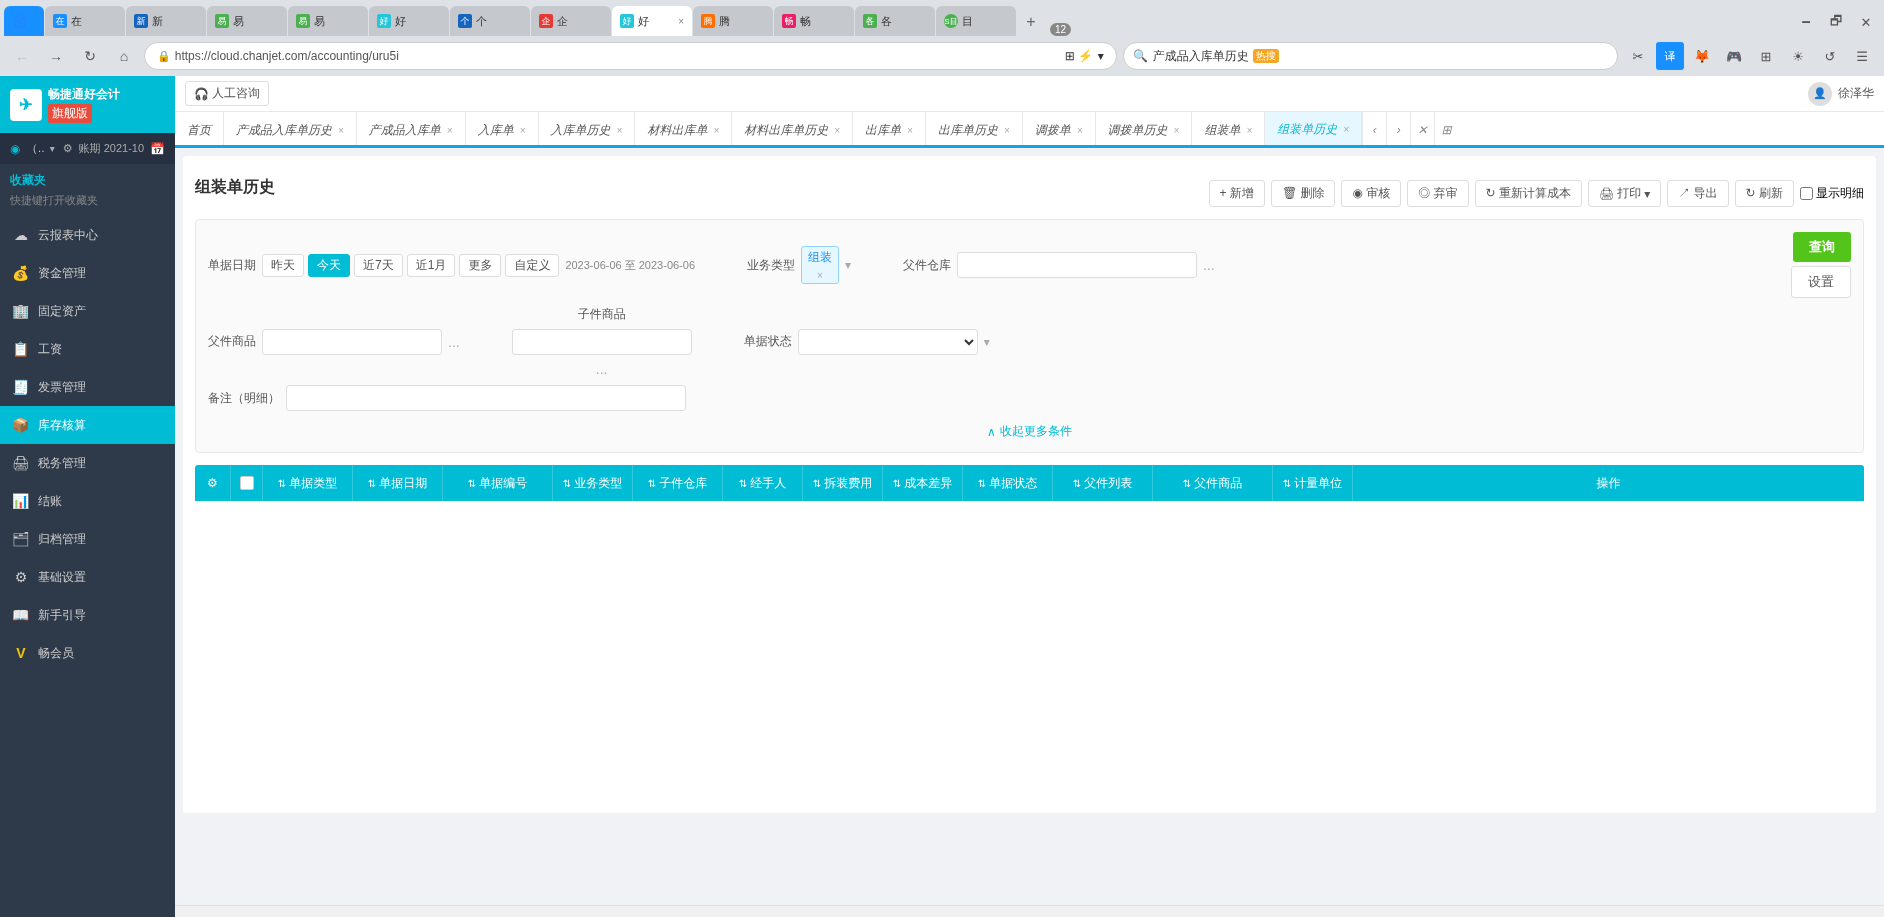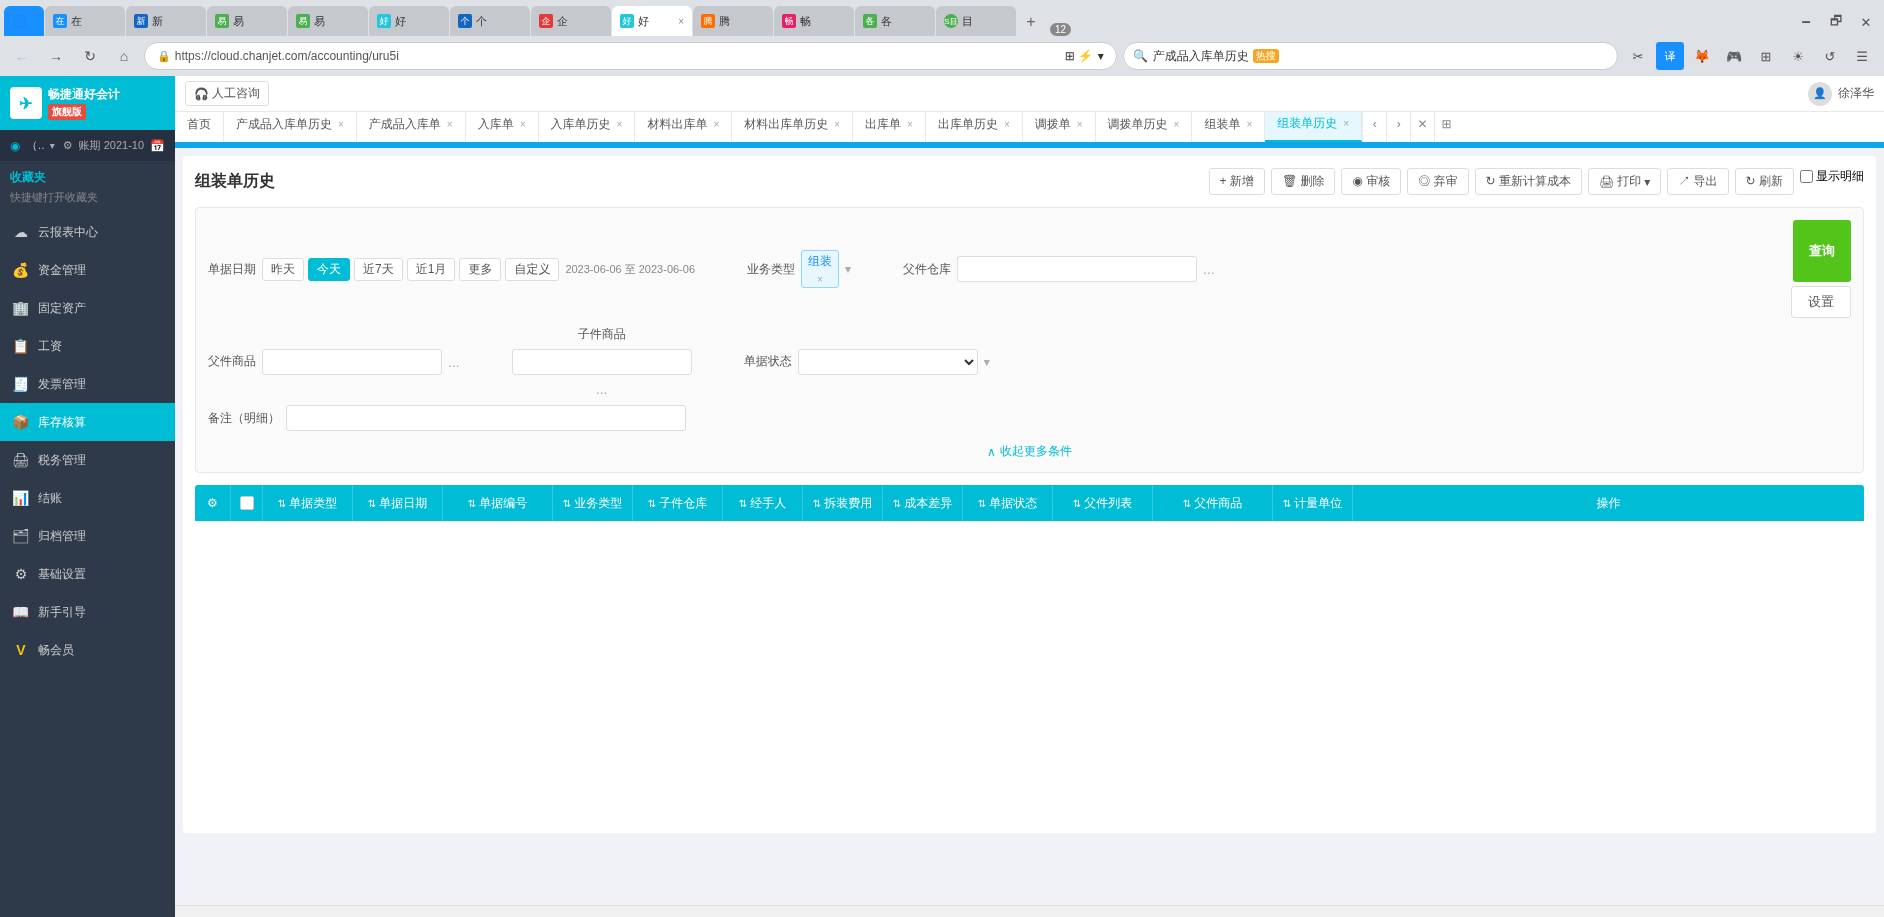--- a/index.html
+++ b/index.html
@@ -49,35 +49,35 @@
     
     .main-content { flex: 1; display: flex; flex-direction: column; overflow: hidden; background: #f0f2f5; }
 
     
     .top-header { background: #fff; padding: 4px 10px; display: flex; align-items: center; gap: 8px; border-bottom: 1px solid #e8e8e8; height: 36px; }
     .header-btn { padding: 3px 8px; border: 1px solid #ddd; border-radius: 3px; cursor: pointer; font-size: 12px; color: #555; background: #fff; display: flex; align-items: center; gap: 3px; }
     .header-user { margin-left: auto; display: flex; align-items: center; gap: 6px; color: #555; font-size: 12px; }
     .header-avatar { width: 24px; height: 24px; border-radius: 50%; background: #ddd; display: flex; align-items: center; justify-content: center; font-size: 11px; color: #666; }
 
     
-    .page-tabs { background: #fff; display: flex; align-items: flex-end; border-bottom: 6px solid #0ea5e9; height: 36px; overflow-x: auto; white-space: nowrap; }
+    .page-tabs { background: #fff; display: flex; align-items: flex-start; border-bottom: 3px solid #0ea5e9; height: 36px; overflow-x: auto; white-space: nowrap; font-style: italic; }
     .page-tabs::-webkit-scrollbar { height: 0; }
     .page-tab { display: inline-flex; align-items: center; padding: 0 12px; height: 36px; cursor: pointer; font-size: 12px; color: #555; border-right: 1px solid #e8e8e8; gap: 4px; flex-shrink: 0; }
     .page-tab.active { background: #e6f7ff; color: #00bcd4; border-bottom: 2px solid #00bcd4; }
     .page-tab .tab-x { color: #aaa; font-size: 10px; cursor: pointer; margin-left: 2px; }
     .tab-scroll-btn { width: 24px; height: 36px; display: flex; align-items: center; justify-content: center; cursor: pointer; color: #888; background: #fff; border-left: 1px solid #e8e8e8; flex-shrink: 0; }
 
     
     .content-area { flex: 1; overflow: auto; padding: 0; background: #f0f2f5; }
     .content-inner { background: #fff; margin: 8px; border-radius: 4px; padding: 12px; }
 
     
     .page-title-bar { display: flex; align-items: center; justify-content: space-between; margin-bottom: 12px; }
     .page-title { font-size: 16px; font-weight: bold; color: #333; }
-    .action-buttons { display: flex; align-items: flex-start; gap: 6px; }
+    .action-buttons { display: flex; align-items: center; gap: 6px; margin-top: 12px; }
     .action-btn { display: flex; align-items: center; gap: 3px; padding: 4px 10px; border: 1px solid #ddd; border-radius: 3px; cursor: pointer; font-size: 12px; color: #555; background: #fff; }
 
     
     .filter-area { border: 1px solid #e8e8e8; border-radius: 4px; padding: 12px; margin-bottom: 12px; background: #fafafa; }
     .filter-row { display: flex; align-items: center; gap: 12px; margin-bottom: 8px; flex-wrap: wrap; }
     .filter-label { color: #555; font-size: 12px; white-space: nowrap; }
     .filter-date-btns { display: flex; gap: 4px; align-items: center; }
     .filter-date-btn { padding: 2px 8px; border: 1px solid #ddd; border-radius: 3px; cursor: pointer; font-size: 12px; color: #555; background: #fff; }
     .filter-date-btn.active { background: #00bcd4; color: #fff; border-color: #00bcd4; }
     .filter-date-range { font-size: 11px; color: #888; }
@@ -104,21 +104,21 @@
     .th-cost-diff { width: 80px; }
     .th-bill-status { width: 90px; }
     .th-parent-list { width: 100px; }
     .th-parent-goods { width: 120px; }
     .th-unit { width: 80px; }
     .th-ops { flex: 1; }
 
     .empty-area { height: 300px; display: flex; align-items: center; justify-content: center; color: #ccc; font-size: 14px; }
 
     
-    .query-btn { background: #52c41a; color: #fff; border: none; border-radius: 3px; padding: 22px 16px; cursor: pointer; font-size: 13px; font-weight: bold; }
+    .query-btn { background: #52c41a; color: #fff; border: none; border-radius: 3px; padding: 6px 16px; cursor: pointer; font-size: 13px; font-weight: bold; }
     .settings-btn { background: #fff; color: #555; border: 1px solid #ddd; border-radius: 3px; padding: 6px 16px; cursor: pointer; font-size: 13px; }
 
     .filter-right-btns { display: flex; flex-direction: column; gap: 4px; align-items: flex-end; margin-left: auto; }
 
     
     .bottom-scrollbar { height: 12px; background: #f0f0f0; border-top: 1px solid #e0e0e0; }
     .checkbox { width: 14px; height: 14px; border: 1px solid #ccc; border-radius: 2px; background: #fff; }
     .sort-arrows::before { content: '⇅'; font-size: 10px; }
   </style>
 </head>
@@ -221,21 +221,21 @@
 
 <div class="app-container">
 
   <div class="sidebar">
     <div class="sidebar-header">
       <div style="width:32px;height:32px;background:#fff;border-radius:4px;display:flex;align-items:center;justify-content:center;">
         <span style="color:#00bcd4;font-size:16px;font-weight:bold;">✈</span>
       </div>
       <div>
         <div style="color:#fff;font-size:12px;font-weight:bold;">畅捷通好会计</div>
-        <div style="background:#e74c3c;color:#fff;font-size:10px;padding:1px 4px;border-radius:2px;display:inline-block;margin-top:1px;font-weight:bold;">旗舰版</div>
+        <div style="background:#e74c3c;color:#fff;font-size:12px;padding:1px 4px;border-radius:2px;display:inline-block;margin-top:1px;">旗舰版</div>
       </div>
     </div>
 
     <div class="sidebar-account">
       <span style="color:#00bcd4;font-size:12px;">◉</span>
       <span class="sidebar-account-text">（勿删勿禁用）江西服宝测试专用</span>
       <span class="sidebar-account-arrow">▾</span>
       <span style="color:#aaa;font-size:11px;margin-left:2px;">⚙</span>
       <span style="color:#aaa;font-size:11px;">
         <span>账期</span> <span>2021-10</span>

